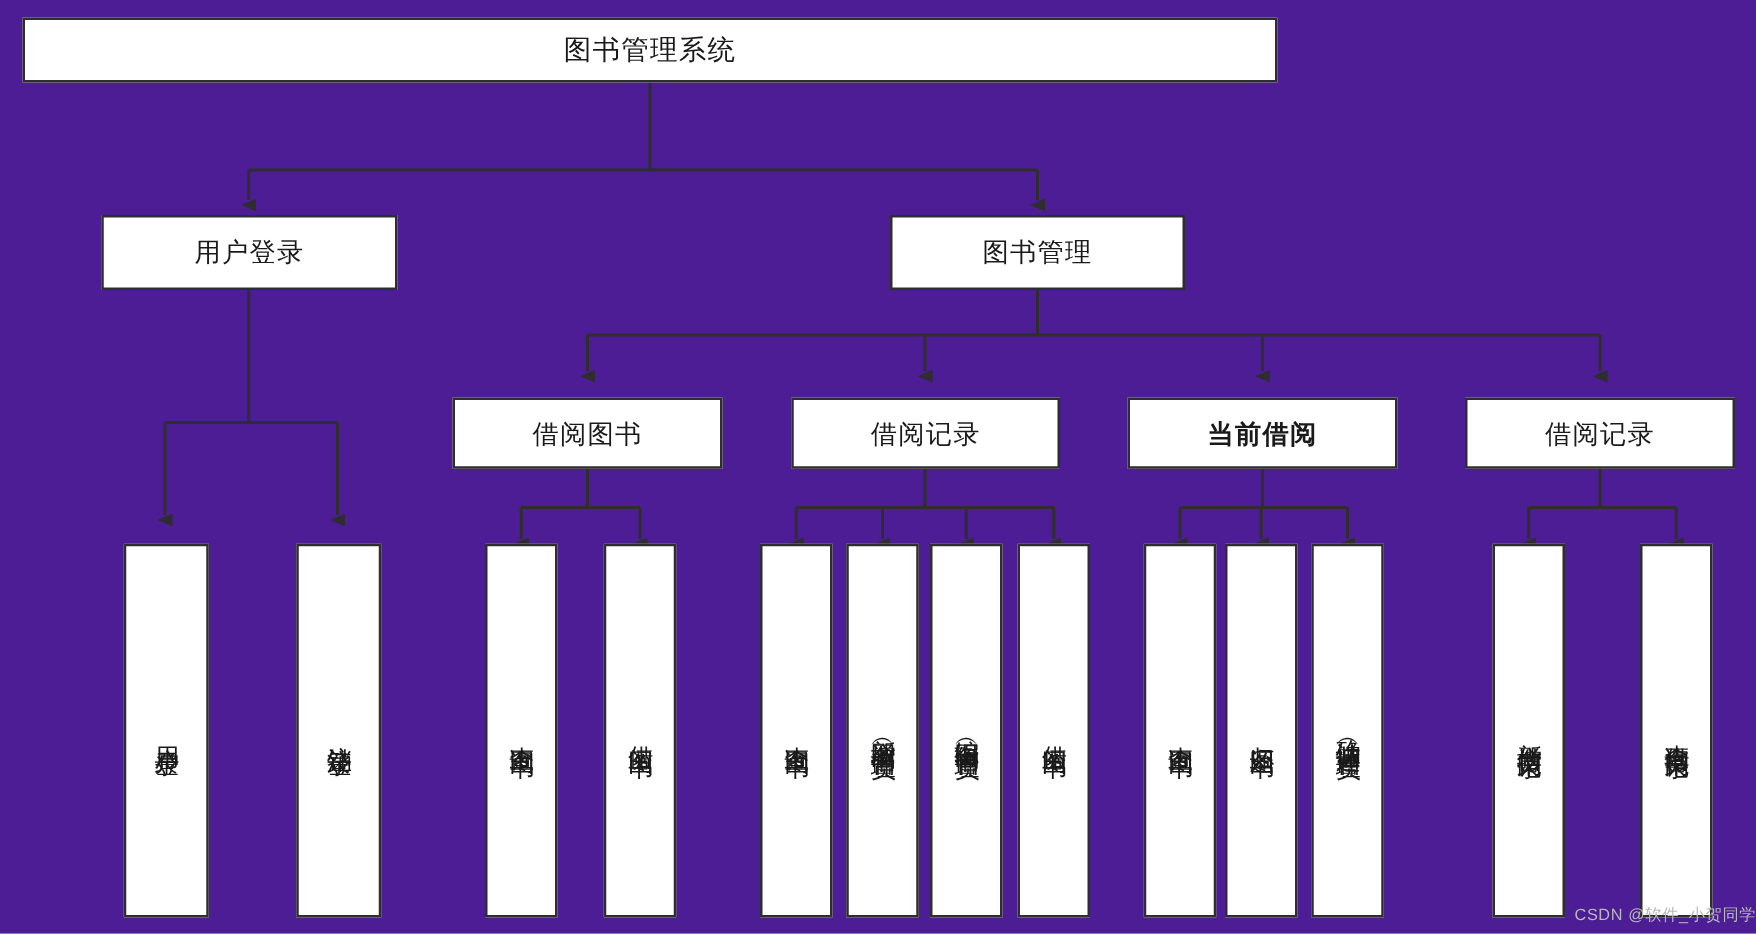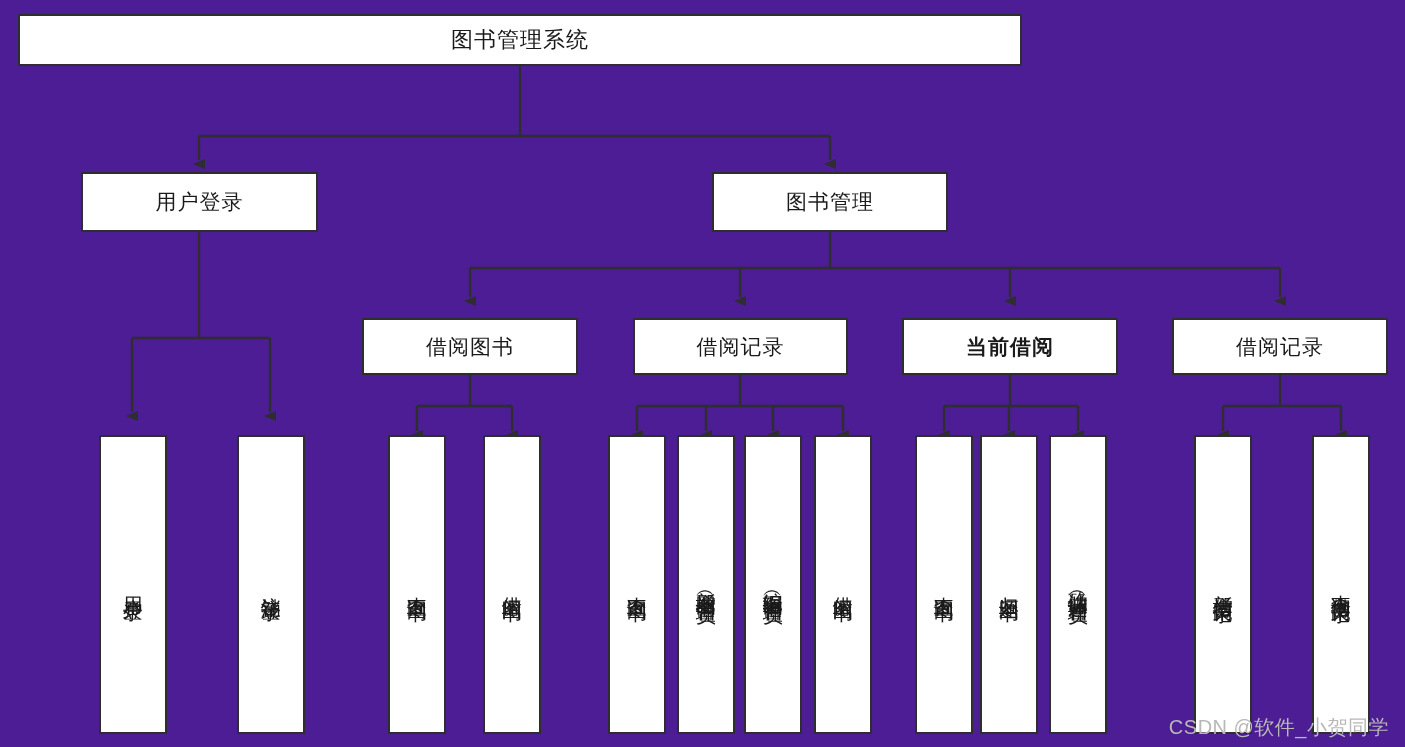--- a/index.html
+++ b/index.html
@@ -52,23 +52,23 @@
     text-orientation: upright;
     line-height: 1.12;
     white-space: nowrap;
     text-align: center;
   }
   .node.root {
     font-size: 22px;
   }
   #watermark {
     position: absolute;
-    right: 16px;
+    right: 0;
     bottom: 6px;
-    font-size: 20px;
+    font-size: 13px;
     color: #b8b8b8;
     letter-spacing: 0.5px;
     z-index: 5;
     white-space: nowrap;
   }
 </style>
 </head>
 <body>
 
 <div id="canvas">

